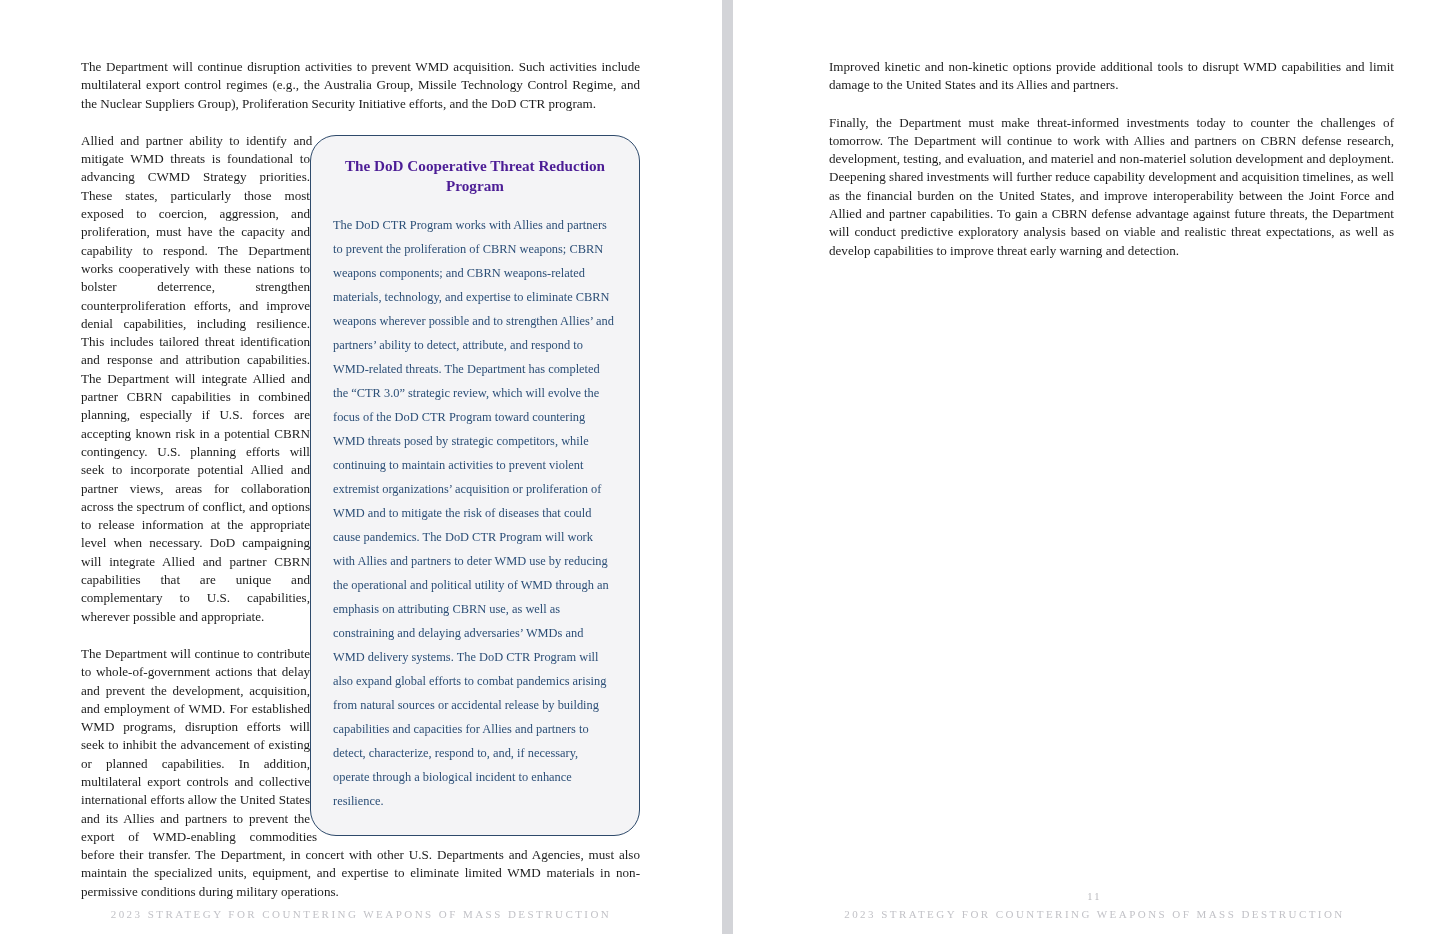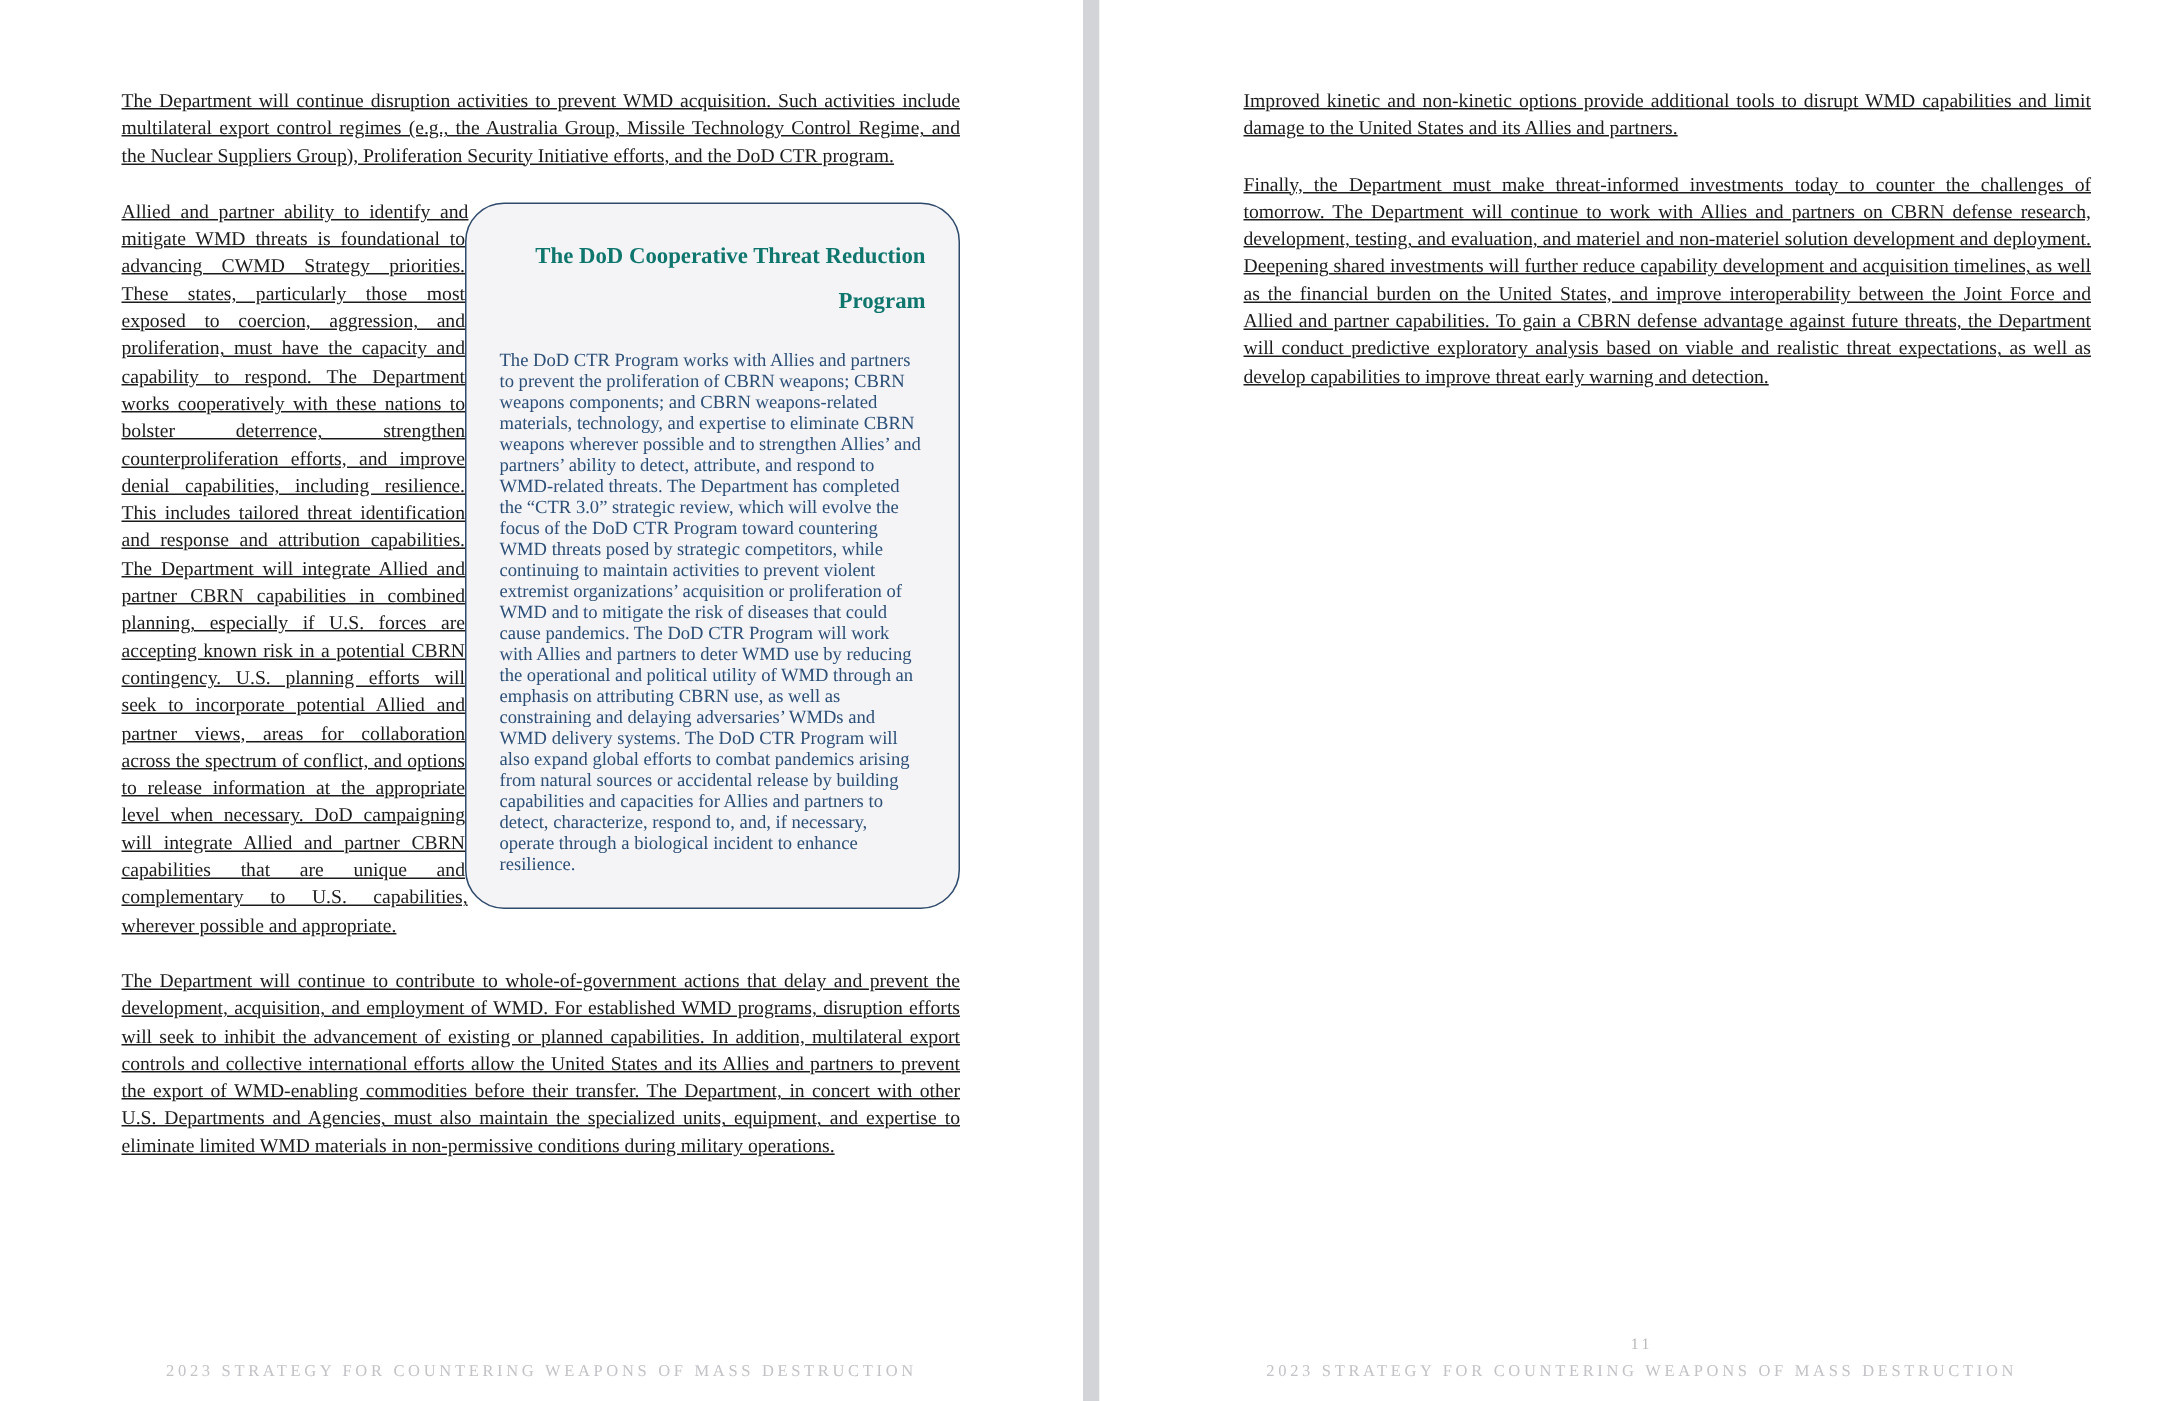--- a/index.html
+++ b/index.html
@@ -33,21 +33,20 @@
     height: 934px;
     background: #d3d4d8;
     flex: 0 0 11px;
   }
   .page-right { width: 723px; }
 
   .content {
     position: absolute;
     top: 58px;
     box-sizing: border-box;
-    text-decoration: underline;
   }
   .page-left .content  { left: 81px;  width: 559px; }
   .page-right .content { left: 96px;  width: 565px; }
 
   p.body {
     margin: 0 0 19px 0;
     font-size: 13.1px;
     line-height: 18.3px;
     text-align: justify;
     text-justify: inter-word;
@@ -63,29 +62,29 @@
     padding: 20px 22px 22px 22px;
     box-sizing: border-box;
     background: #f4f4f6;
     border: 1.4px solid #2e4a6b;
     border-radius: 26px;
     shape-outside: border-box;
   }
   .callout-title {
     margin: 0 0 17px 0;
     font-size: 15.2px;
-    line-height: 30px;
+    line-height: 20px;
     font-weight: bold;
-    text-align: right;
-    color: #0f766e;
+    text-align: center;
+    color: #4c1d95;
   }
   .callout-body {
     margin: 0;
     font-size: 12.4px;
-    line-height: 14px;
+    line-height: 24px;
     text-align: left;
     color: #2c4f77;
   }
 
   
   .footer {
     position: absolute;
     left: 0;
     right: 0;
     bottom: 14px;

